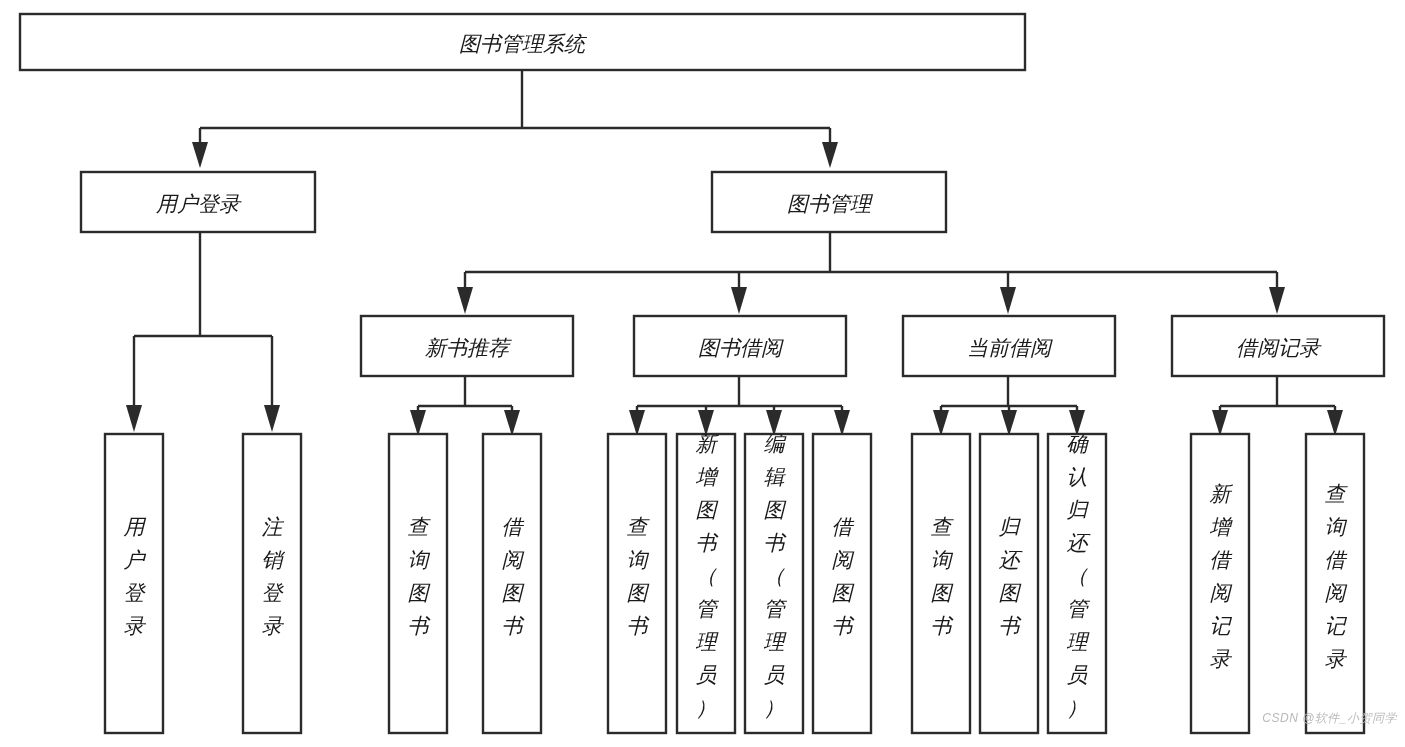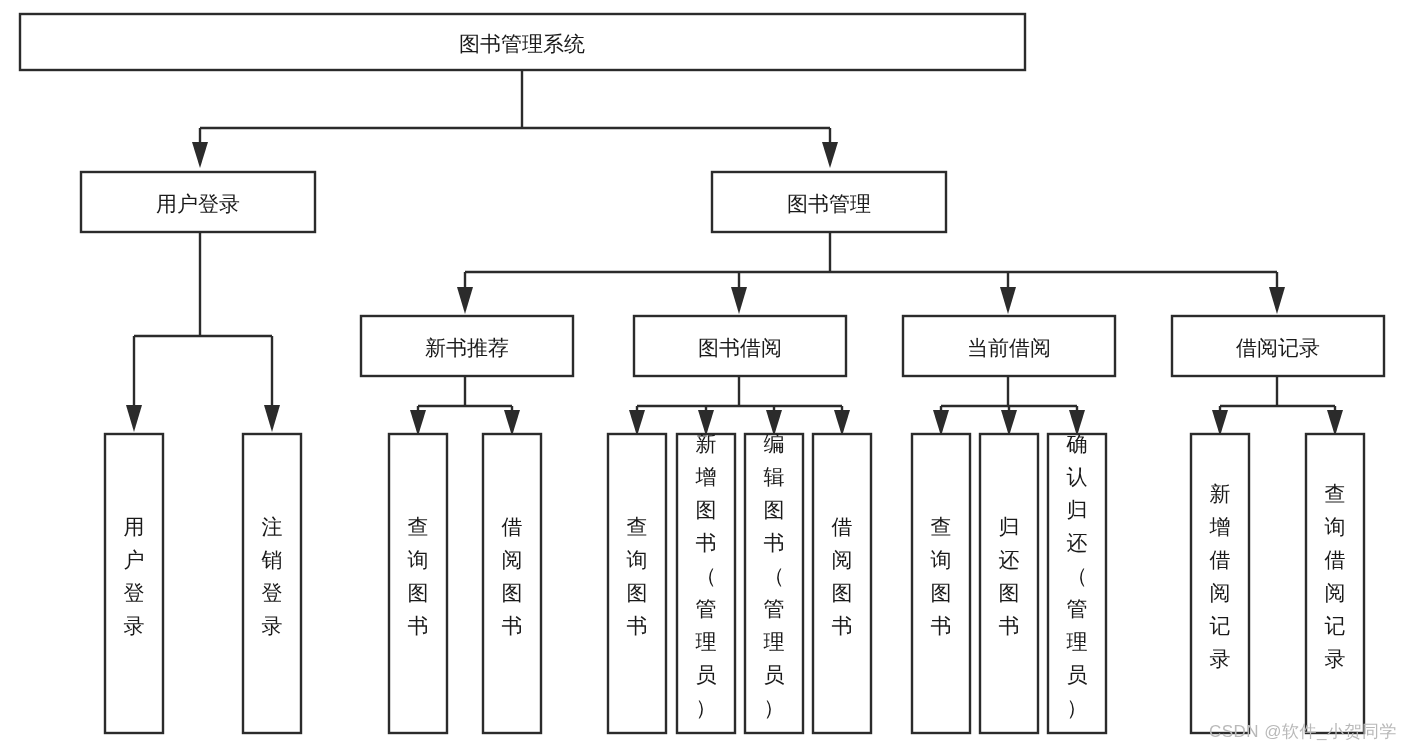--- a/index.html
+++ b/index.html
@@ -13,20 +13,21 @@
     font-family: "Liberation Sans", "DejaVu Sans", sans-serif;
     overflow: hidden;
     position: relative;
   }
   #diagram-root {
     position: absolute;
     left: 0;
     top: 0;
     width: 1405px;
     height: 747px;
+    font-style: italic;
   }
   svg#diagram-svg {
     position: absolute;
     left: 0;
     top: 0;
     width: 1405px;
     height: 747px;
     display: block;
   }
   .node-box {
@@ -53,23 +54,23 @@
   }
   .node-label-v {
     font-family: "Liberation Sans", "DejaVu Sans", sans-serif;
     font-size: 21px;
     fill: #1a1a1a;
     text-anchor: middle;
   }
   .watermark {
     position: absolute;
     right: 8px;
-    bottom: 4px;
-    font-family: "Liberation Sans", "DejaVu Sans", sans-serif;
-    font-size: 17px;
+    bottom: 20px;
+    font-family: "Liberation Sans", "DejaVu Sans", sans-serif;
+    font-size: 12px;
     color: #b9b9b9;
     letter-spacing: 0.5px;
     white-space: nowrap;
     pointer-events: none;
   }
 </style>
 </head>
 <body>
 
 <div id="diagram-root">

